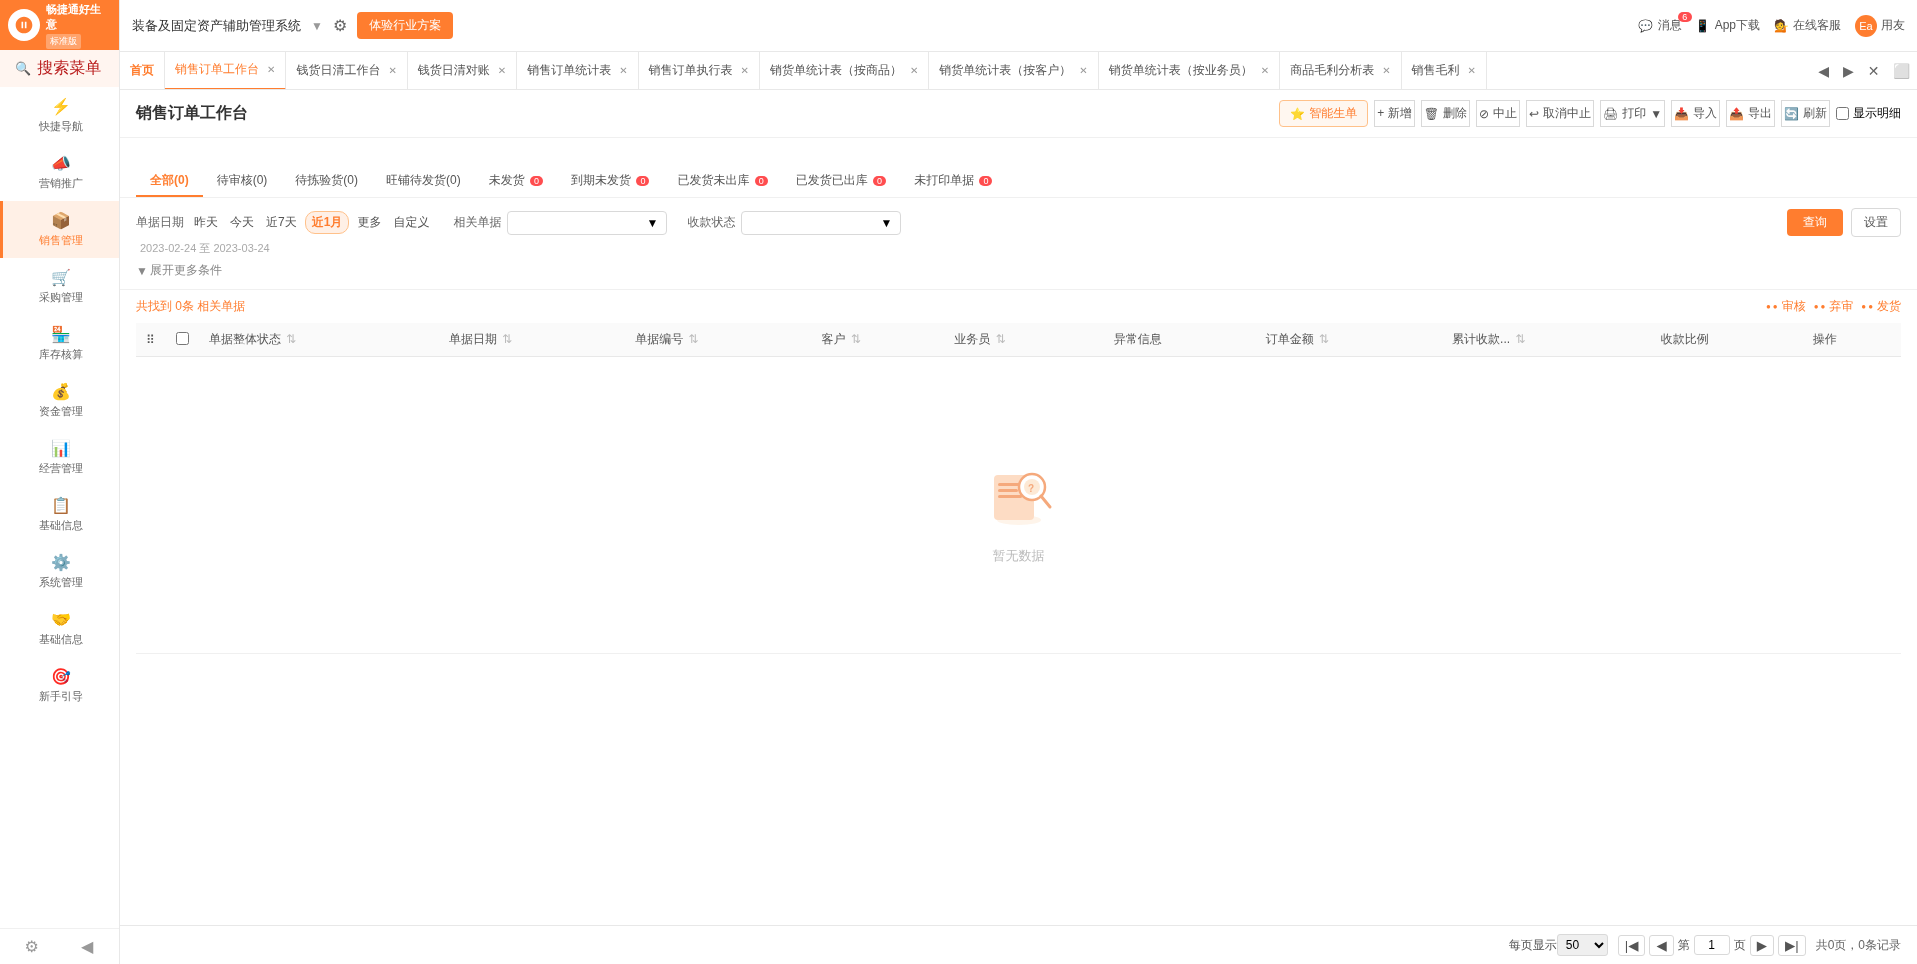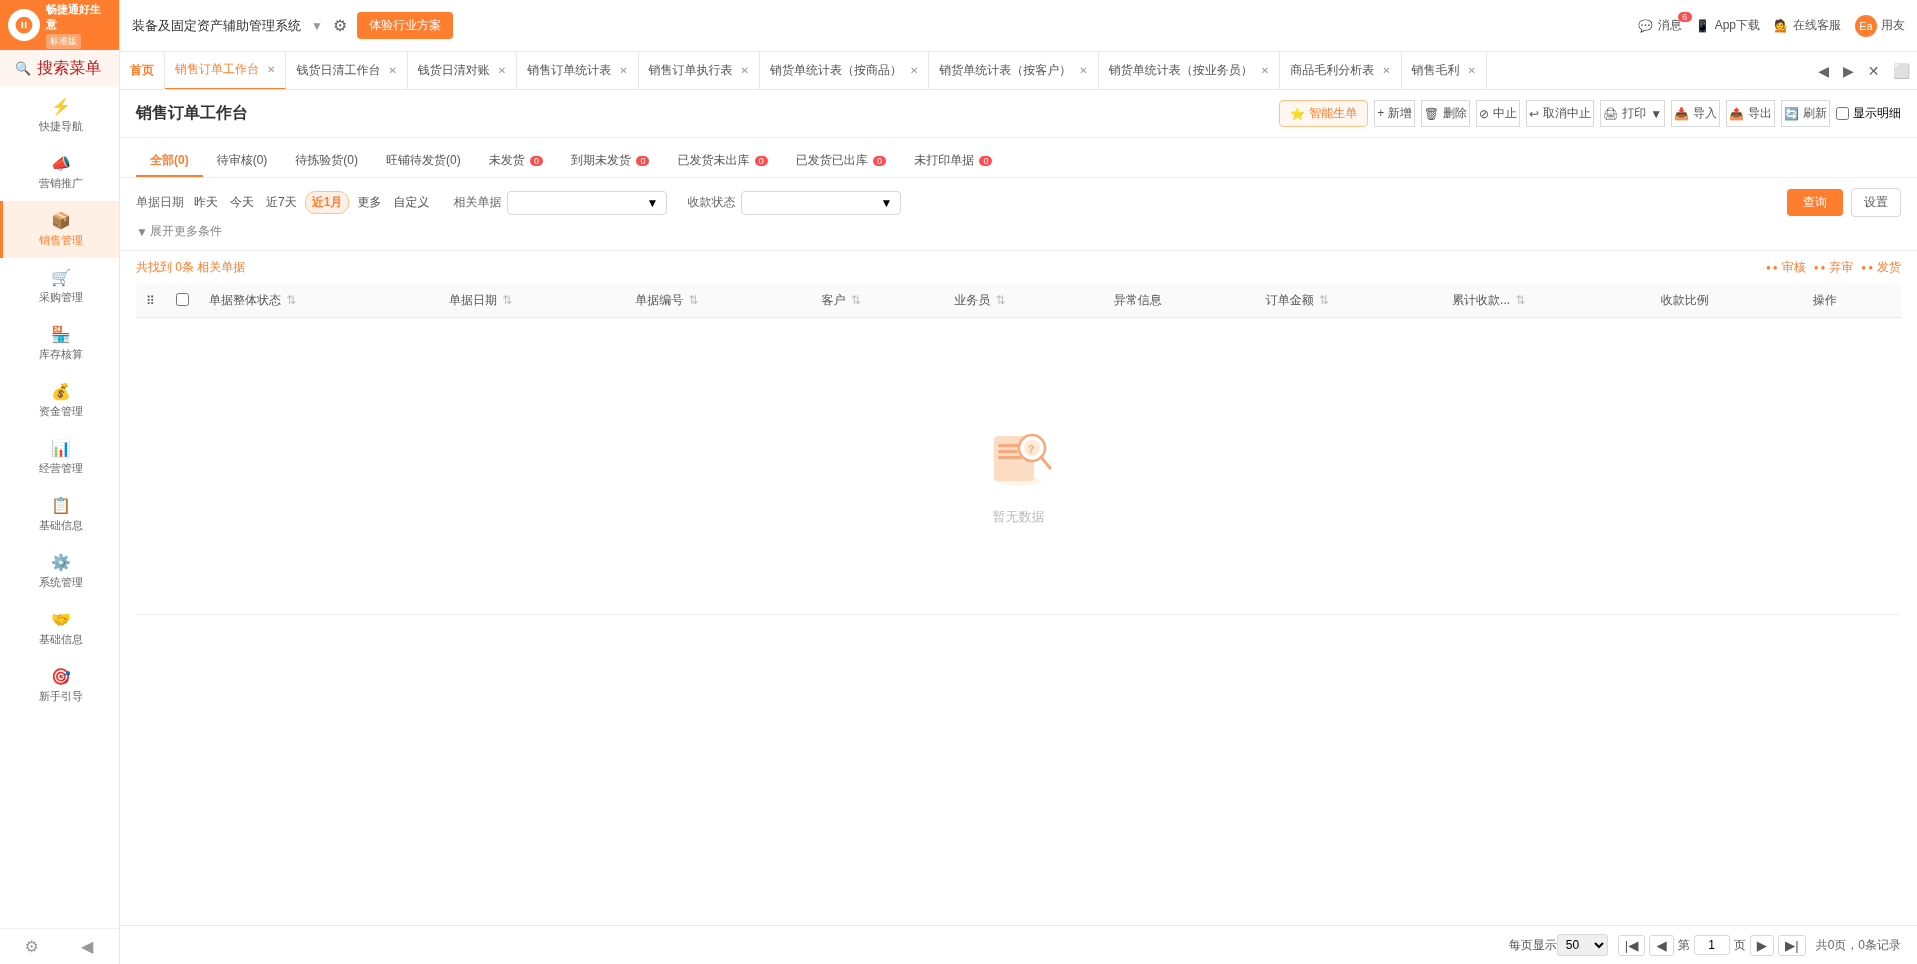--- a/index.html
+++ b/index.html
@@ -45,21 +45,21 @@
 
     
     .page-header { background: #fff; padding: 10px 16px; display: flex; align-items: center; justify-content: space-between; border-bottom: 1px solid #f0f0f0; }
     .page-title { font-size: 16px; font-weight: bold; color: #333; }
     .page-actions { display: flex; gap: 6px; align-items: center; }
     .action-btn { background: none; border: 1px solid #d9d9d9; border-radius: 0; padding: 4px 2px; cursor: pointer; font-size: 12px; color: #555; display: flex; align-items: center; gap: 4px; }
     .action-btn-ai { background: #fff7f0; border: 1px solid #ffc18a; color: #ff7d2f; border-radius: 4px; padding: 4px 10px; cursor: pointer; font-size: 12px; display: flex; align-items: center; gap: 4px; }
 
     
     .filter-tabs { background: #fff; padding: 8px 16px 0; border-bottom: 1px solid #f0f0f0; display: flex; gap: 0; }
-    .filter-tab { padding: 6px 14px; cursor: pointer; font-size: 12px; color: #555; border-bottom: 2px solid transparent; white-space: nowrap; }
+    .filter-tab { padding: 6px 14px; cursor: pointer; font-size: 12px; color: #555; border-bottom: 2px solid transparent; white-space: nowrap; margin-top: 20px; }
     .filter-tab.active { color: #ff7d2f; border-bottom-color: #ff7d2f; font-weight: bold; }
 
     
     .filter-area { background: #fff; padding: 10px 16px; border-bottom: 1px solid #f0f0f0; }
     .filter-row { display: flex; align-items: center; gap: 20px; flex-wrap: wrap; }
     .filter-item { display: flex; align-items: center; gap: 6px; }
     .filter-label { color: #666; font-size: 12px; white-space: nowrap; }
     .filter-date-options { display: flex; gap: 4px; align-items: center; }
     .date-opt { color: #555; cursor: pointer; font-size: 12px; padding: 2px 4px; }
     .date-opt.active { color: #ff7d2f; background: #fff0e6; border-radius: 3px; font-weight: bold; }
@@ -362,20 +362,23 @@
           <div class="filter-select" style="min-width:160px;">
             <span style="color:#bbb;"></span>
             <span>▼</span>
           </div>
         </div>
         <div style="margin-left:auto;display:flex;gap:8px;align-items:center;">
           <button class="query-btn">查询</button>
           <button class="settings-btn">设置</button>
         </div>
       </div>
+      <div style="margin-top:4px;">
+        <span style="font-size:11px;color:#aaa;margin-left:4px;">2023-02-24 至 2023-03-24</span>
+      </div>
       <div style="margin-top:6px;text-align:center;">
         <button class="expand-btn">
           <span>▼</span>
           <span>展开更多条件</span>
         </button>
       </div>
     </div>
 
     <div class="table-area">
       <div class="table-info">

